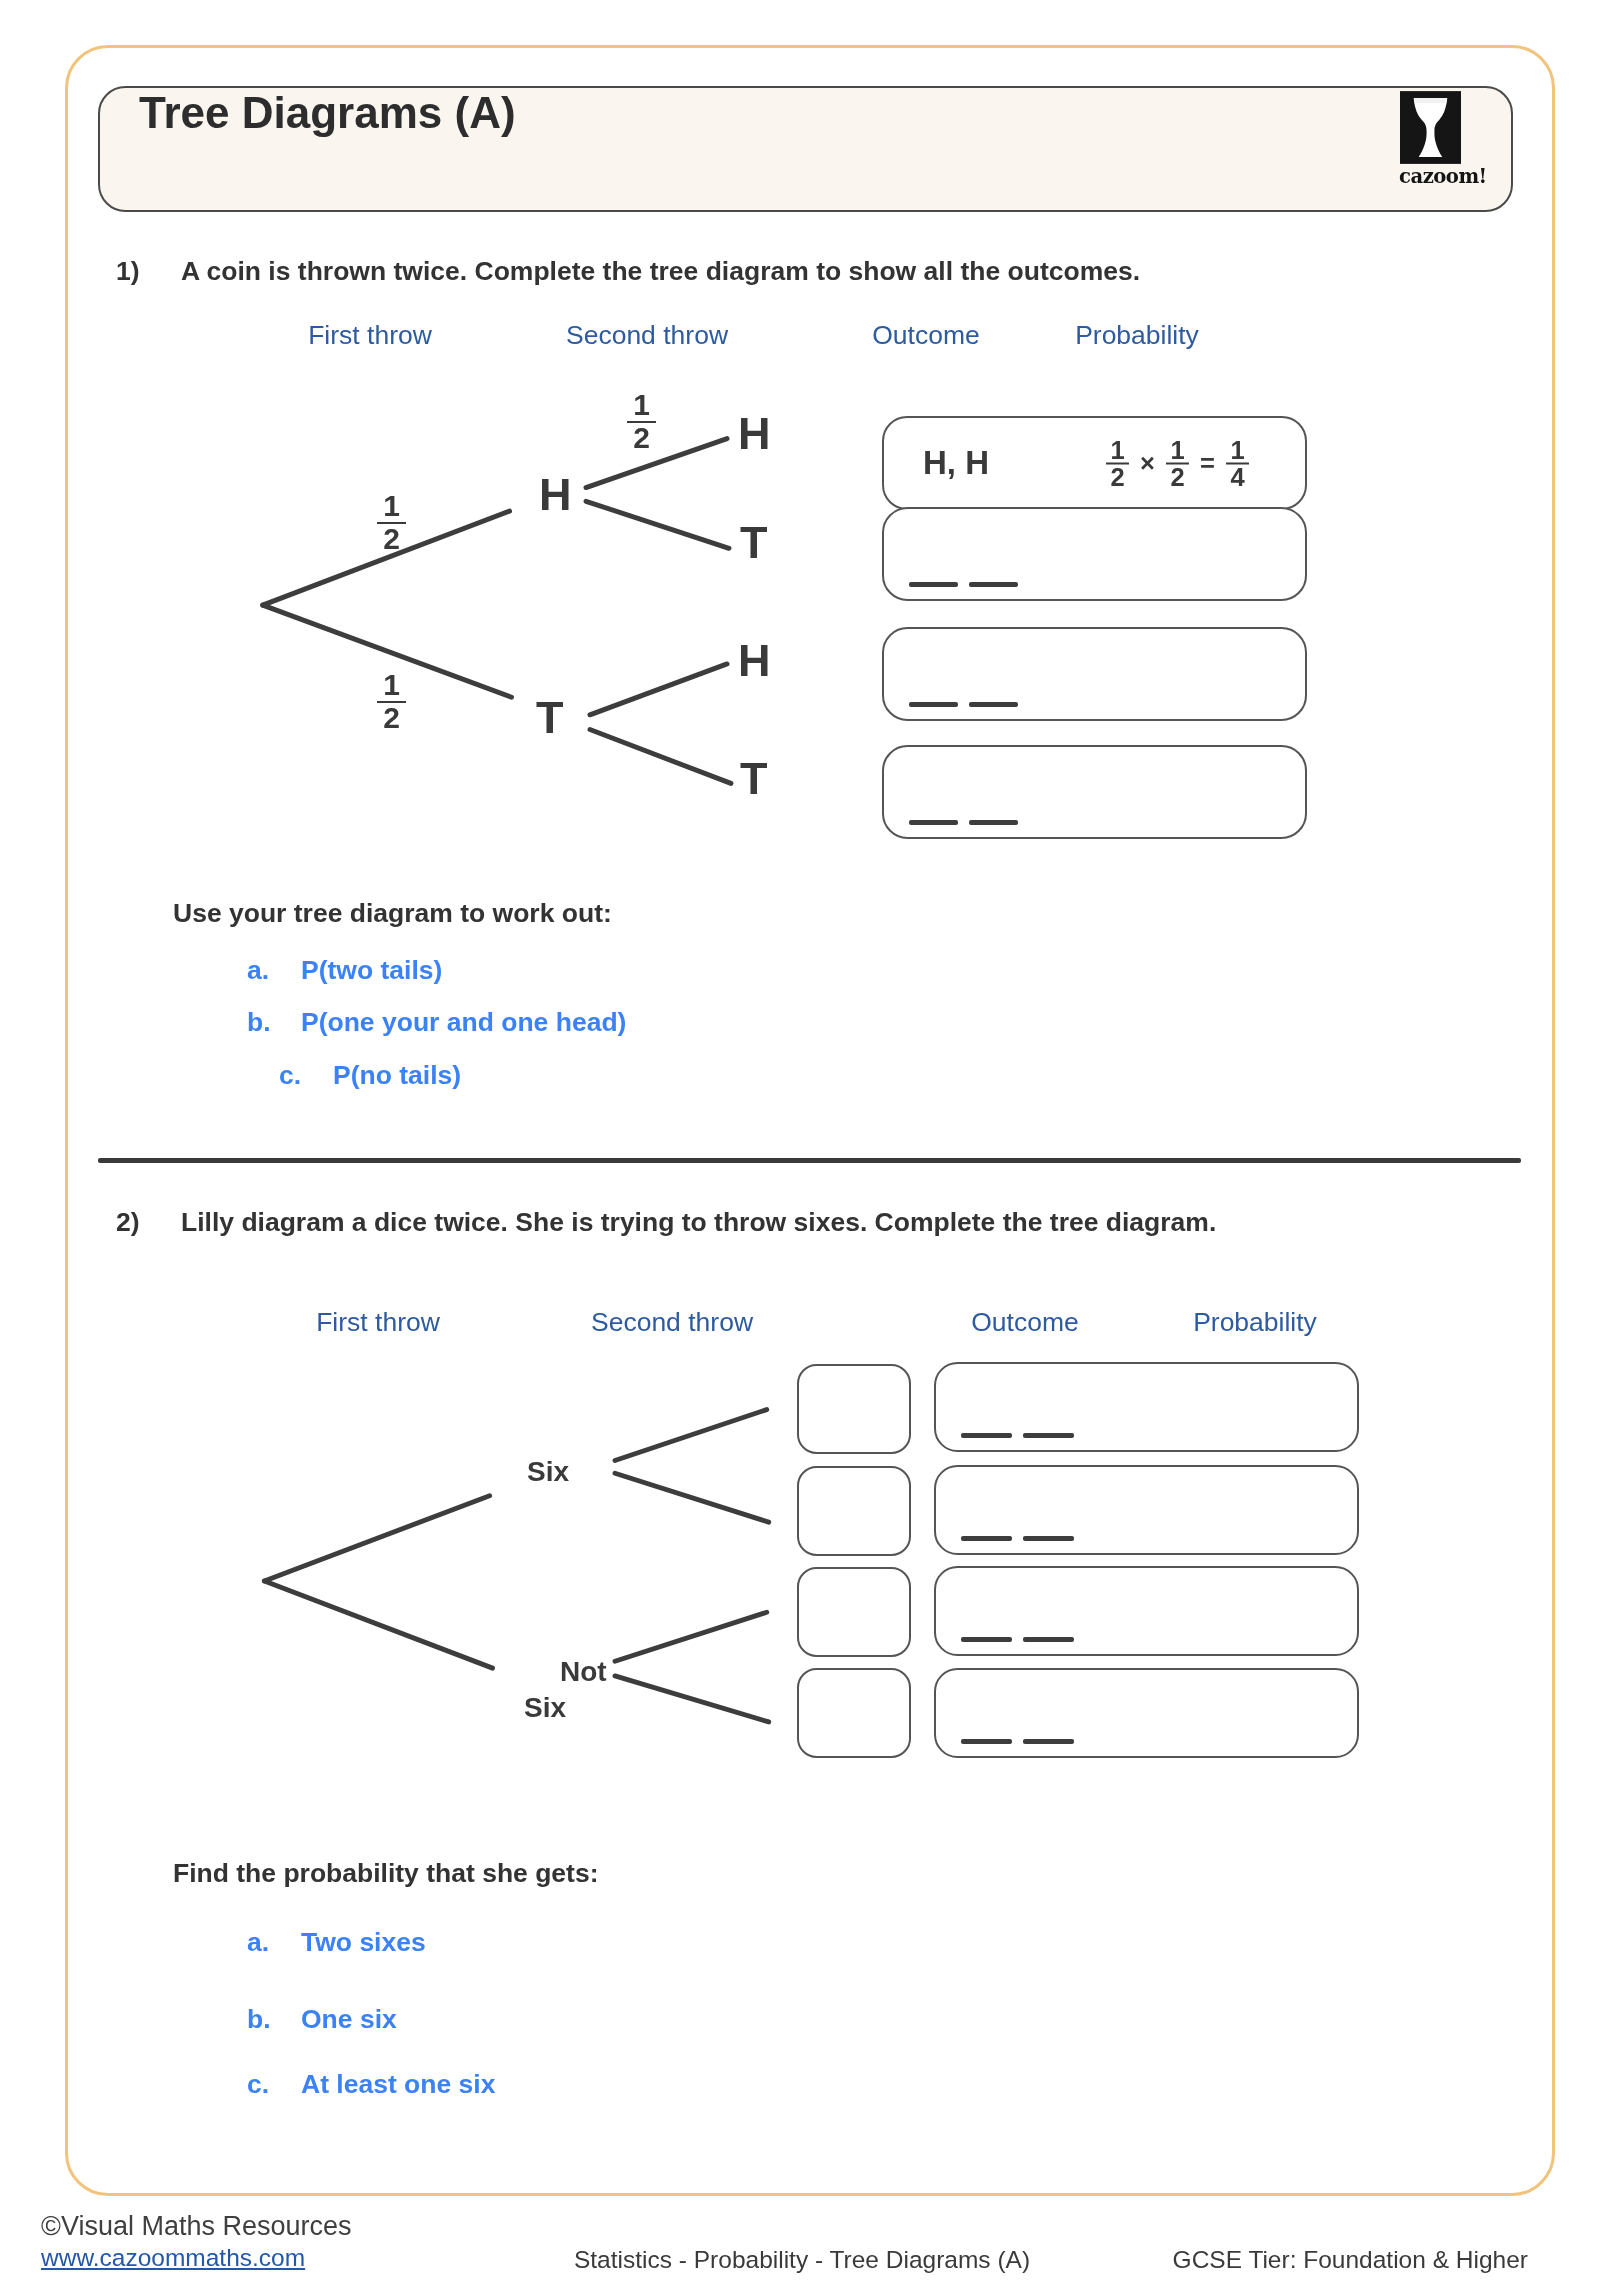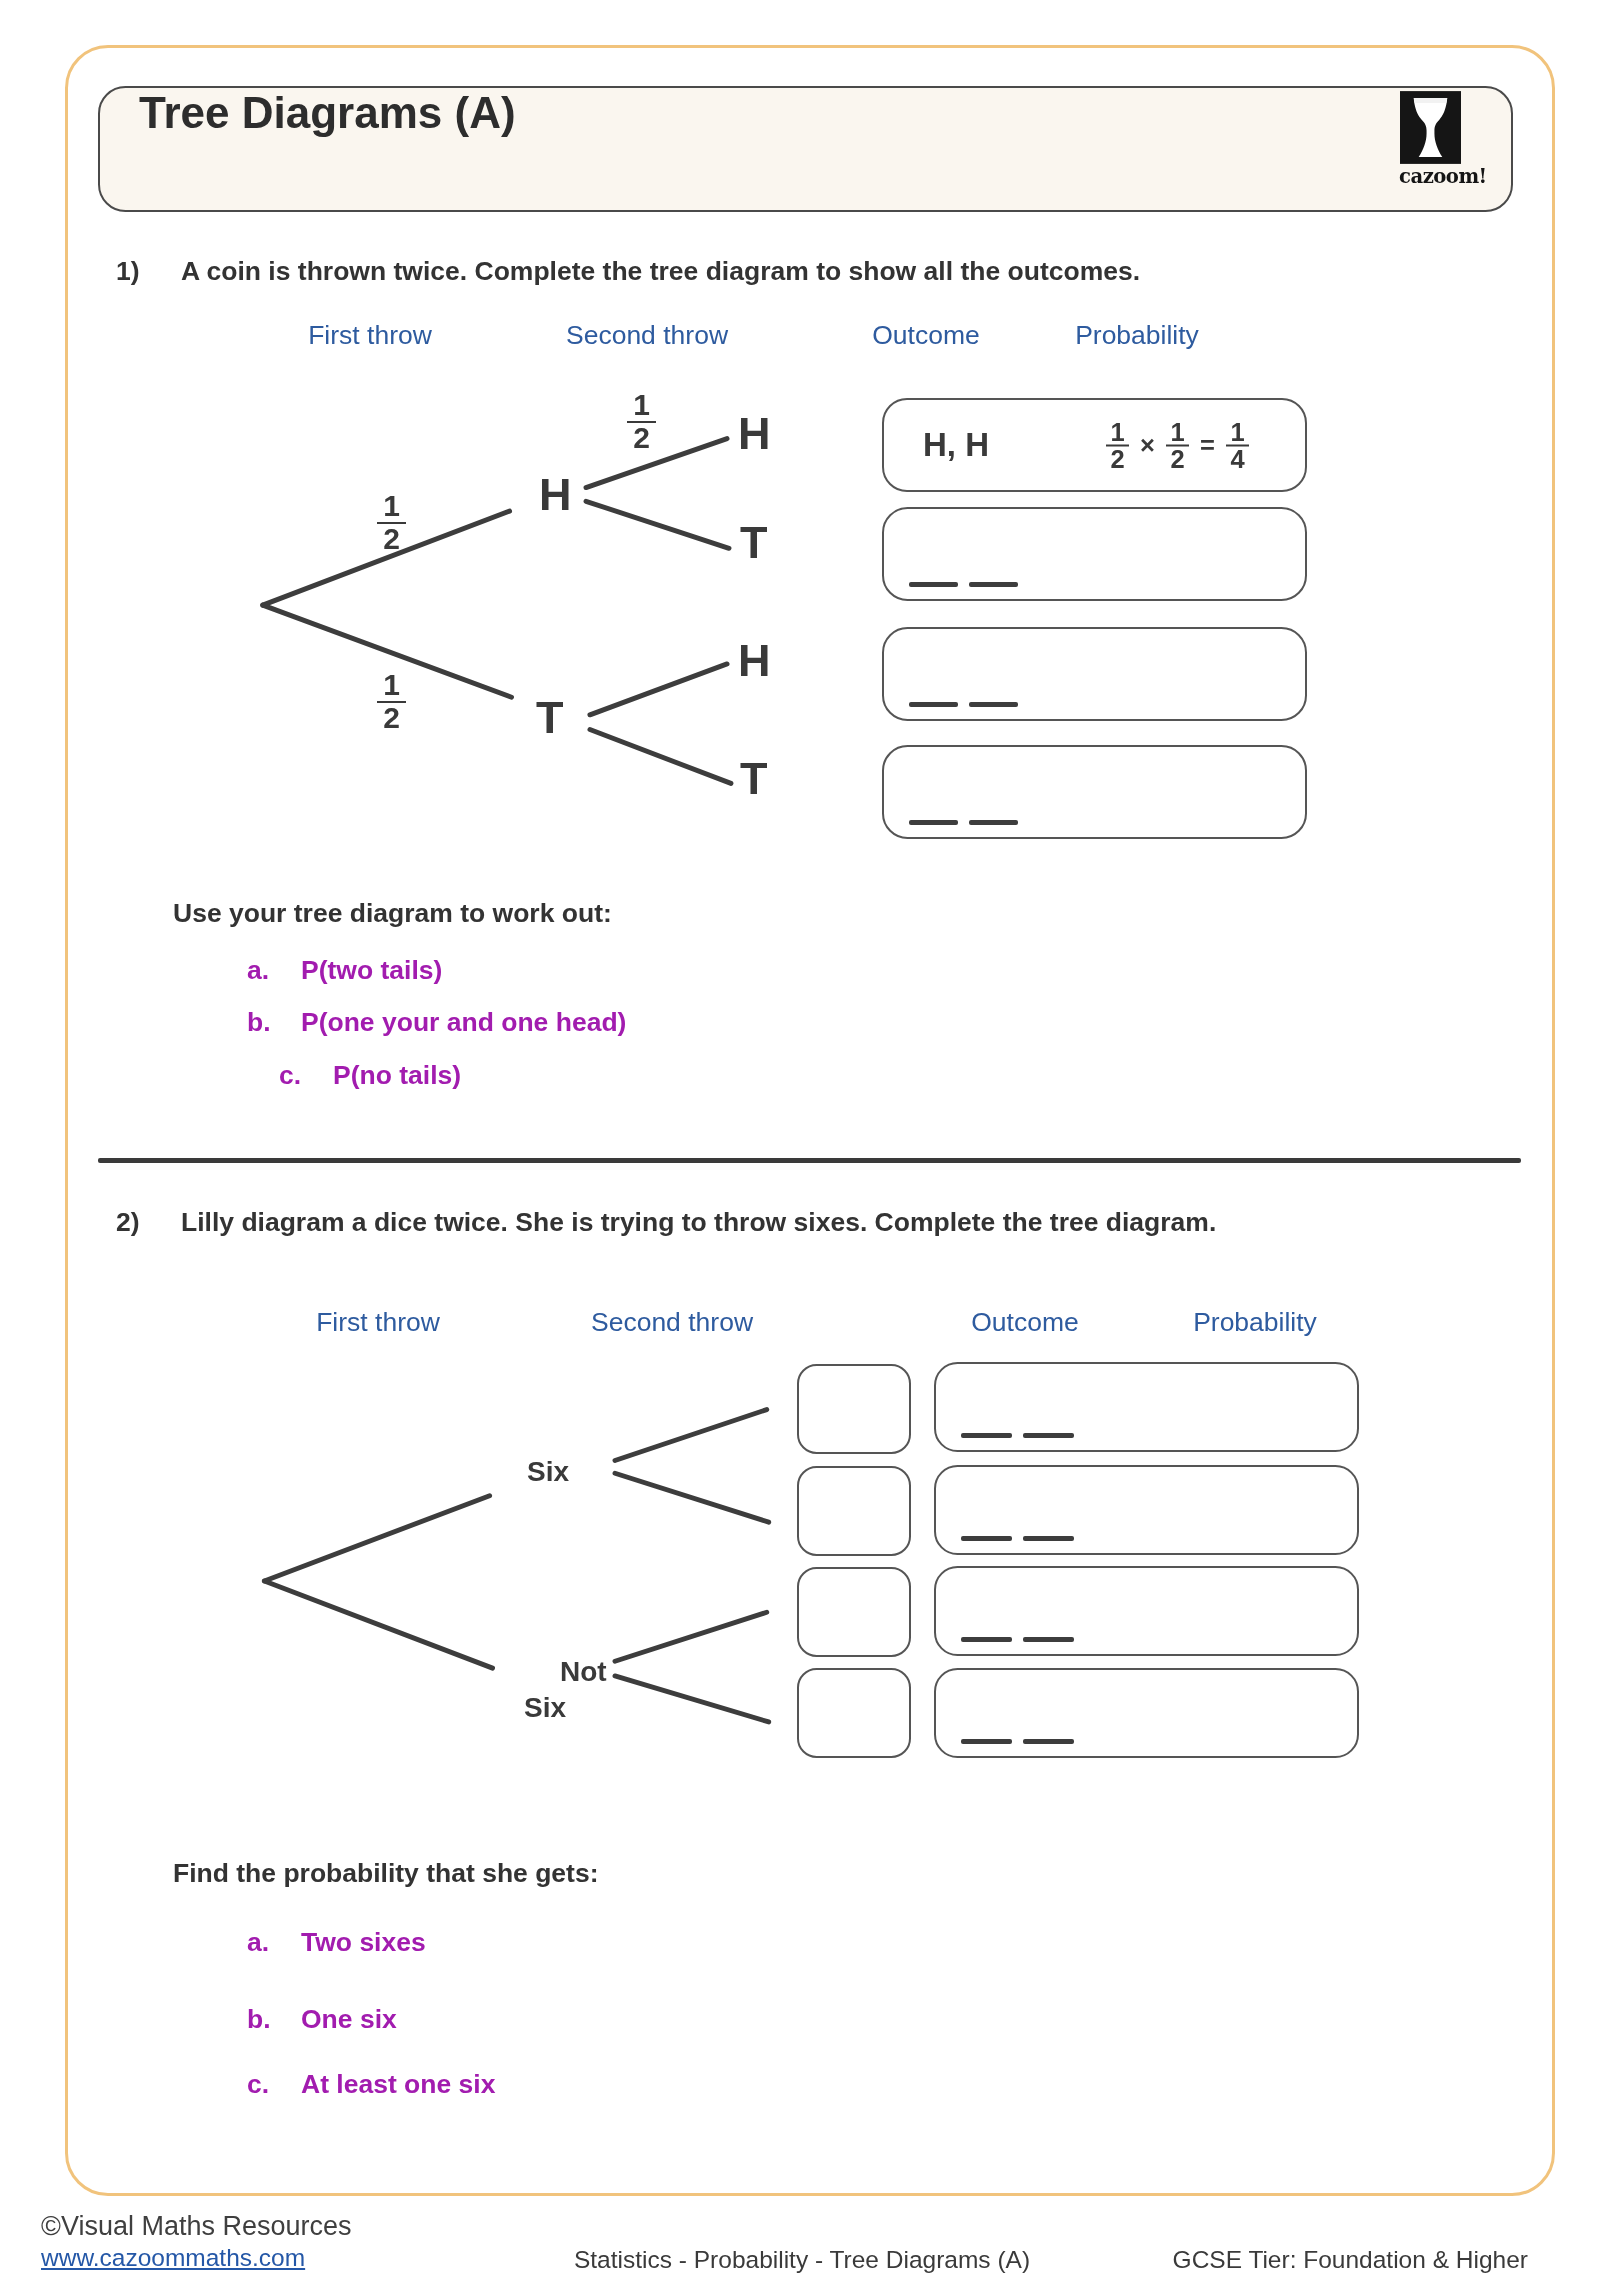--- a/index.html
+++ b/index.html
@@ -47,21 +47,21 @@
   .outcome-label { position:absolute; left:39px; top:50%; transform:translateY(-50%); font-size:33px; font-weight:700; color:#3a3a3a; }
   .prob-expr { position:absolute; left:181px; width:225px; top:50%; transform:translateY(-50%); display:flex; align-items:center; justify-content:center; gap:10.8px; }
   .expr-frac { width:23.5px; text-align:center; font-weight:600; color:#3a3a3a; }
   .expr-frac .fn { display:block; font-size:25.5px; line-height:22.5px; }
   .expr-frac .fbar { display:block; border-top:2.5px solid #3a3a3a; margin:1px 0; }
   .expr-op { font-size:25.5px; font-weight:700; color:#3a3a3a; }
 
   .divider { position:absolute; left:98px; top:1158px; width:1423px; height:4.9px; background:#3a3a3a; border-radius:2px; }
 
   .sub-intro { position:absolute; font-size:26.5px; font-weight:700; color:#333; white-space:nowrap; }
-  .witem { position:absolute; left:247px; font-size:26.5px; font-weight:700; color:#a21caf; white-space:nowrap; }
+  .witem { position:absolute; left:247px; font-size:26.5px; font-weight:700; color:#3b82f6; white-space:nowrap; }
   .witem .wl { display:inline-block; width:54px; }
 
   .footer-copy { position:absolute; left:41px; top:2211px; font-size:27px; color:#3f3f3f; }
   .footer-url { position:absolute; left:41px; top:2244px; font-size:24.5px; color:#2457A7; text-decoration:underline; }
   .footer-center { position:absolute; left:802px; transform:translateX(-50%); top:2246px; font-size:24.5px; color:#3a3a3a; white-space:nowrap; }
   .footer-right { position:absolute; right:93px; top:2246px; font-size:24.5px; color:#3a3a3a; white-space:nowrap; }
 </style>
 </head>
 <body>
 
@@ -114,21 +114,21 @@
     <span class="fn">2</span>
   </div>
 
   <div class="node node-lg" style="left:539px; top:472px;">H</div>
   <div class="node node-lg" style="left:536px; top:695px;">T</div>
   <div class="node node-lg" style="left:738px; top:411px;">H</div>
   <div class="node node-lg" style="left:740px; top:520px;">T</div>
   <div class="node node-lg" style="left:738px; top:638px;">H</div>
   <div class="node node-lg" style="left:740px; top:756px;">T</div>
 
-  <div class="outcome-box" style="left:882px; top:398px;border-radius:25px;">
+  <div class="outcome-box" style="left:882px; top:416px;border-radius:25px;">
     <div class="outcome-label">H, H</div>
     <div class="prob-expr">
       <span class="expr-frac">
         <span class="fn">1</span>
           <span class="fbar"></span>
           <span class="fn">2</span>
       </span>
       <span class="expr-op">×</span>
       <span class="expr-frac">
         <span class="fn">1</span>

